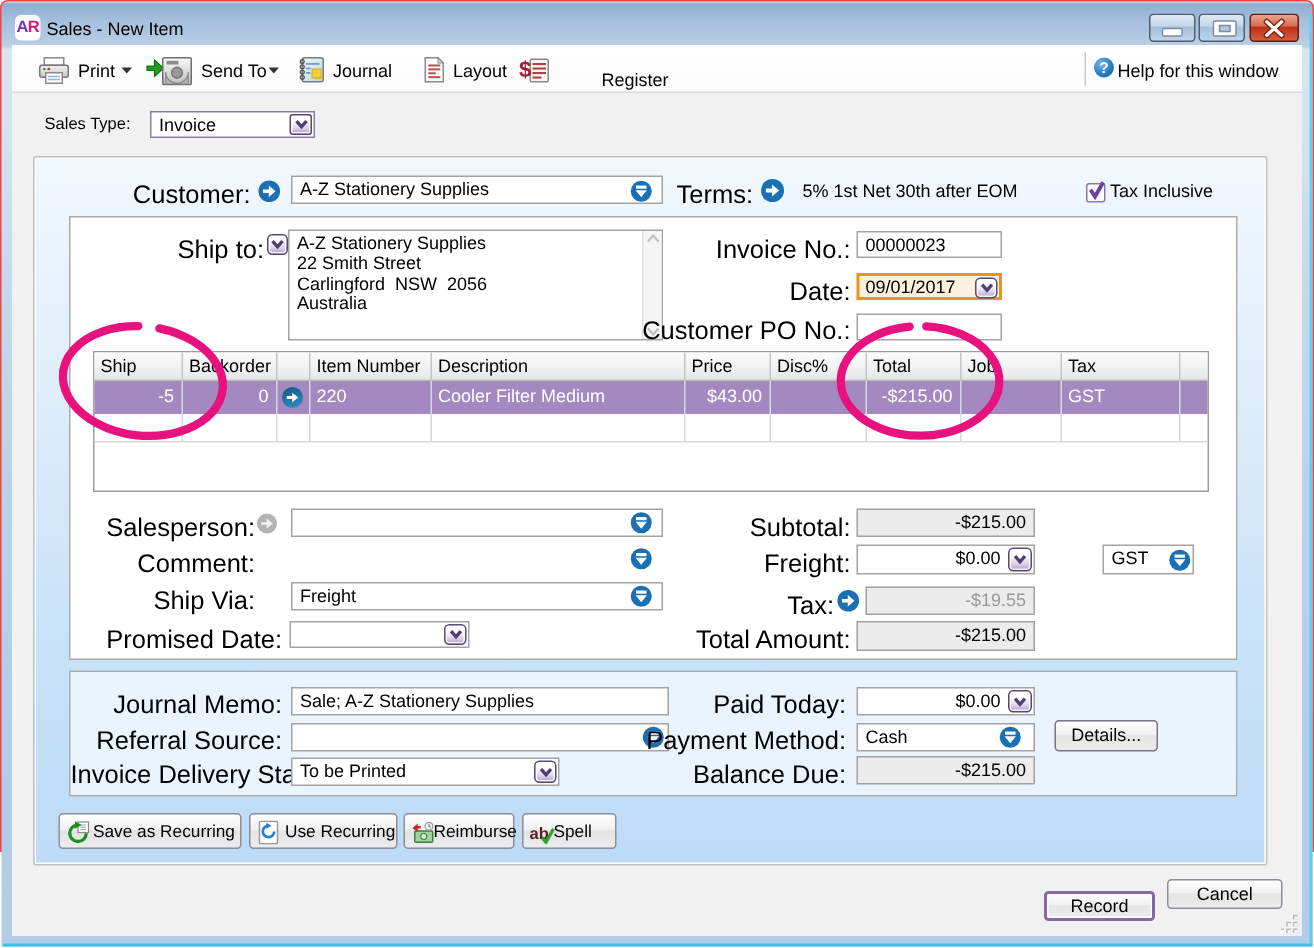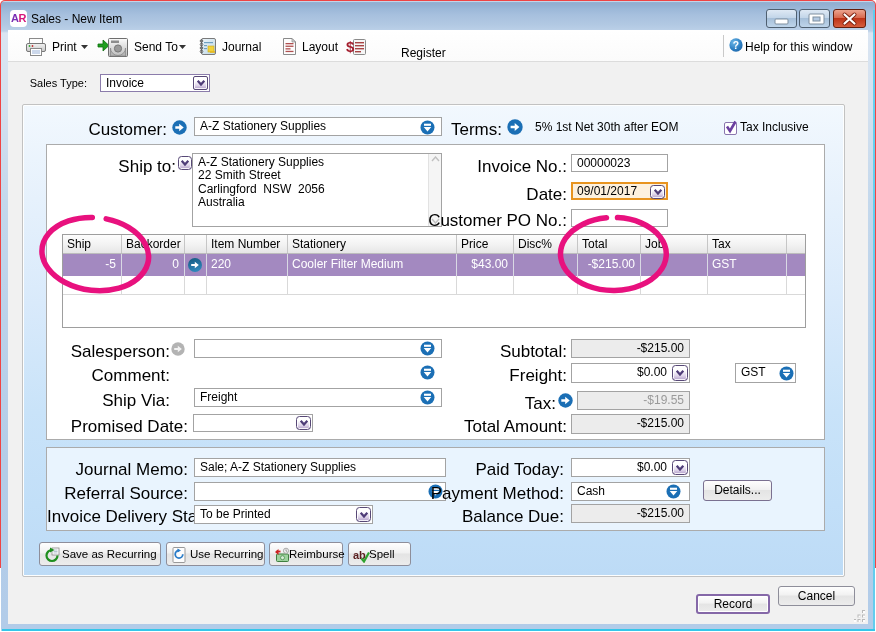--- a/index.html
+++ b/index.html
@@ -197,21 +197,21 @@
   </div>
   <div class="lbl" style="left:298px;top:66px;width:222px;">Customer PO No.:</div>
   <div class="fld" style="left:524px;top:64px;width:97px;height:18px;"></div>
 
   <div id="tbl" style="position:absolute;left:15px;top:89px;width:744px;height:94px;border:1px solid #9e9e9e;background:#fff;font-size:12px;">
    <div style="position:absolute;left:0;top:0;width:742px;height:19px;display:flex;background:linear-gradient(180deg,#fdfdfd,#f3f3f3 50%,#e6e6e6);border-bottom:1px solid #bcbcbc;">
     <div class="hc" style="width:59px;">Ship</div>
     <div class="hc" style="width:63px;">Backorder</div>
     <div class="hc" style="width:22px;"></div>
     <div class="hc" style="width:81px;">Item Number</div>
-    <div class="hc" style="width:169px;">Stationery</div>
+    <div class="hc" style="width:169px;">Description</div>
     <div class="hc" style="width:57px;">Price</div>
     <div class="hc" style="width:64px;">Disc%</div>
     <div class="hc" style="width:63px;">Total</div>
     <div class="hc" style="width:67px;">Job</div>
     <div class="hc" style="width:79px;">Tax</div>
     <div class="hc" style="flex:1;border-right:none;"></div>
    </div>
    <div style="position:absolute;left:0;top:19px;width:742px;height:22px;display:flex;background:#a389c0;color:#fff;">
     <div class="pc num" style="width:59px;">-5</div>
     <div class="pc num" style="width:63px;">0</div>

